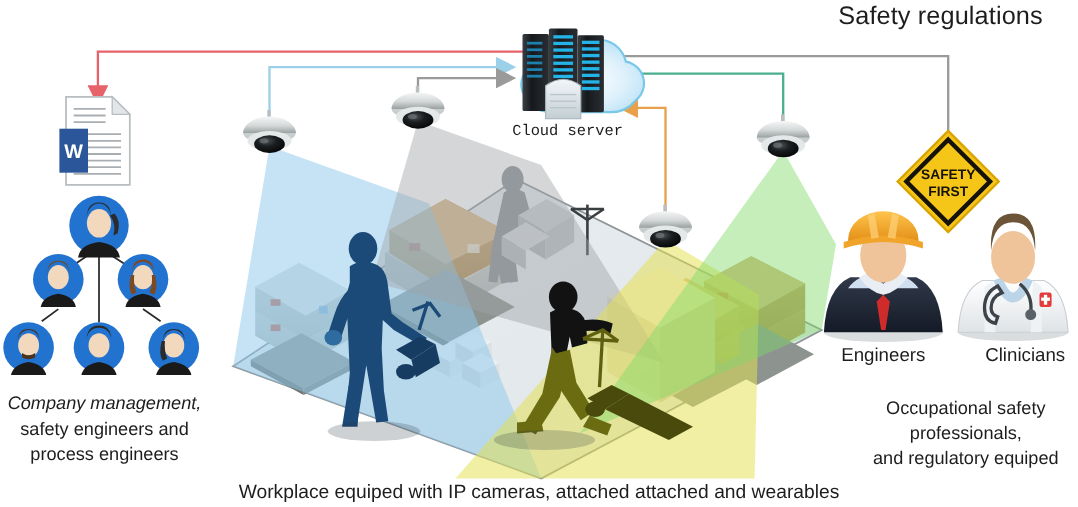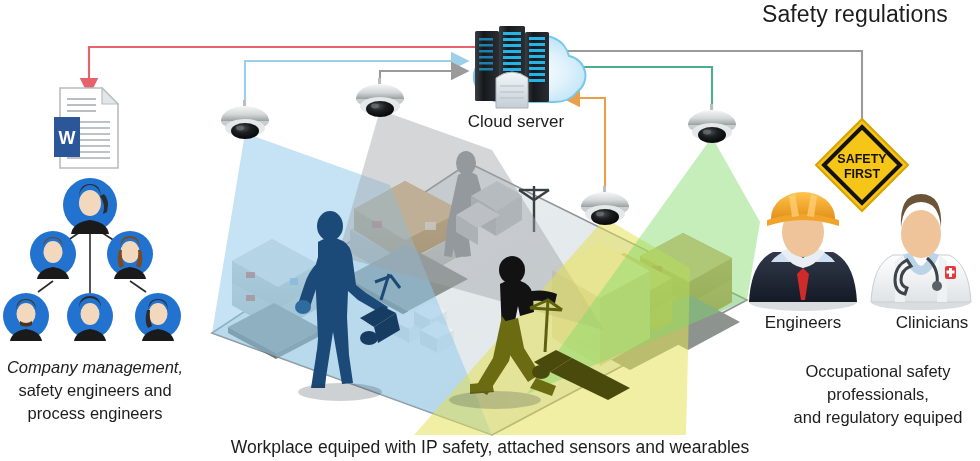--- a/index.html
+++ b/index.html
@@ -8,21 +8,21 @@
     width:980px;height:461px;position:relative;overflow:hidden;
     font-family:"Liberation Sans","DejaVu Sans",sans-serif;
     color:#202020;
   }
   #stage{position:absolute;left:0;top:0;width:980px;height:461px;}
   svg.layer{position:absolute;left:0;top:0;width:980px;height:461px;overflow:visible;}
   .txt{position:absolute;white-space:pre;line-height:1.18;color:#1d1d1d;}
   .title{font-size:23px;letter-spacing:.1px;}
   .caption{font-size:16.5px;text-align:center;}
   .smalllabel{font-size:17px;text-align:left;}
-  .serif{font-family:Liberation Sans, sans-serif;font-size:17px;}
+  .serif{font-family:Liberation Mono, monospace;font-size:14px;}
   .center-x{transform:translateX(-50%);}
 </style>
 </head>
 <body>
 
 <div id="stage">
 
   <svg class="layer" viewBox="0 0 980 461">
     <defs>
       <marker id="ar-red" markerWidth="9" markerHeight="9" refX="4" refY="4.5" orient="auto">
@@ -497,15 +497,15 @@
   <div class="txt caption center-x" style="left:95px;top:381px;">safety engineers and</div>
   <div class="txt caption center-x" style="left:95px;top:404px;">process engineers</div>
 
   <div class="txt smalllabel center-x" style="left:803px;top:313px;">Engineers</div>
   <div class="txt smalllabel center-x" style="left:932px;top:313px;">Clinicians</div>
 
   <div class="txt caption center-x" style="left:878px;top:362px;">Occupational safety</div>
   <div class="txt caption center-x" style="left:878px;top:385px;">professionals,</div>
   <div class="txt caption center-x" style="left:878px;top:408px;">and regulatory equiped</div>
 
-  <div class="txt caption center-x" style="left:490px;top:437px;font-size:17.5px;">Workplace equiped with IP safety, attached sensors and wearables</div>
+  <div class="txt caption center-x" style="left:490px;top:437px;font-size:17.5px;">Workplace equiped with IP cameras, attached attached and wearables</div>
 
 </div>
 
 </body></html>

